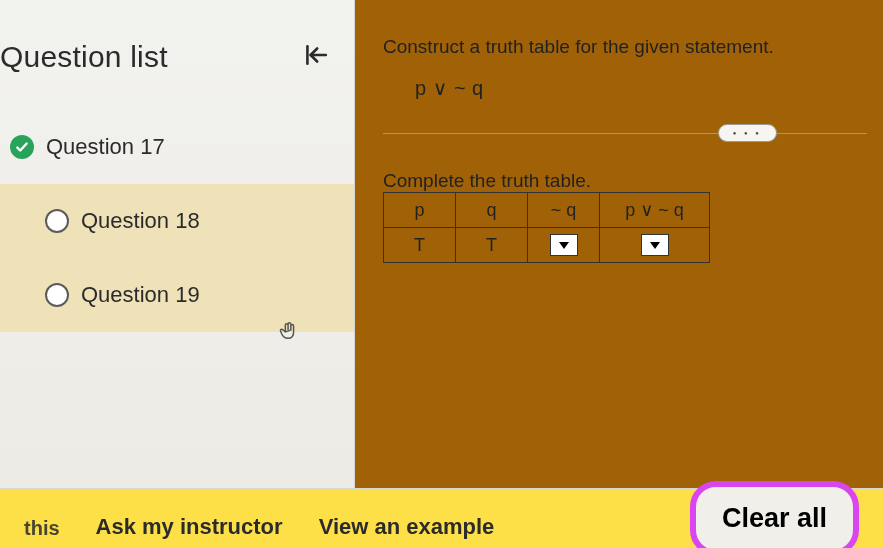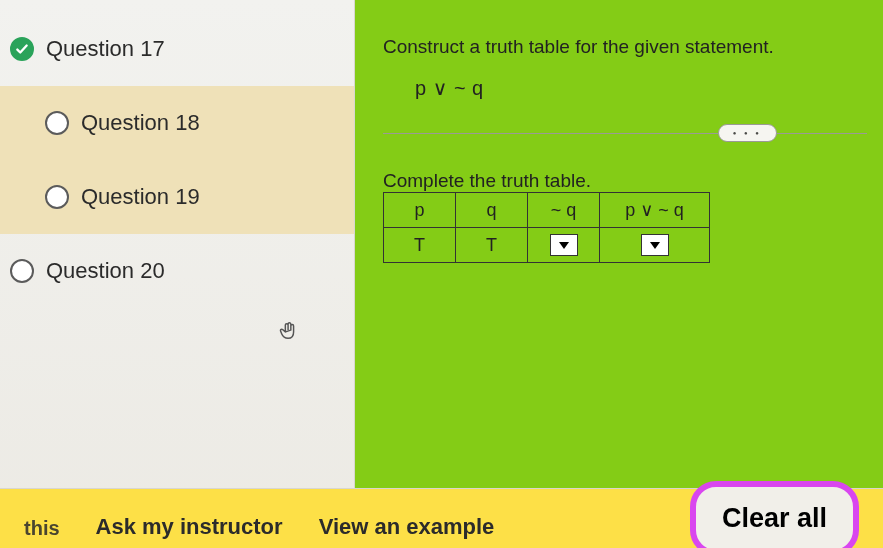--- a/index.html
+++ b/index.html
@@ -16,21 +16,21 @@
   .qitem { display: flex; align-items: center; gap: 12px; padding: 24px 0 24px 10px; font-size: 22px; color: #2b2b2b; cursor: pointer; }
   .qitem.selected { background: #efe1b8; padding-left: 45px; }
   .qitem .marker { width: 24px; height: 24px; border: 2px solid #5b5b5b; border-radius: 50%; flex: 0 0 24px; display: inline-flex; align-items: center; justify-content: center; background: #fff; }
   .qitem.done .marker { background: #2aa35a; border-color: #2aa35a; }
   .qitem.done .marker svg { display: block; }
   .qitem .marker svg { display: none; }
 
   .cursor-hand { position: absolute; left: 278px; top: 320px; font-size: 20px; color: #555; pointer-events: none; }
 
   
-  .main { flex: 1; padding: 36px 16px 0 28px; background: #84cc16; position: relative; }
+  .main { flex: 1; padding: 36px 16px 0 28px; background: #a16207; position: relative; }
   .instruction { font-size: 19px; color: #222; }
   .statement { font-size: 20px; color: #222; padding: 18px 0 18px 32px; letter-spacing: .5px; }
   .divider-row { position: relative; height: 18px; margin: 6px 0 28px 0; }
   .divider-line { position: absolute; left: 0; right: 0; top: 50%; border-top: 1.5px solid #9a9a95; }
   .divider-pill { position: absolute; right: 90px; top: 50%; transform: translateY(-50%); background: #f6f5f1; border: 1.5px solid #9a9a95; border-radius: 14px; padding: 0 14px; height: 18px; display: flex; align-items: center; justify-content: center; font-size: 6px; letter-spacing: 3px; color: #4a4a48; }
   .subheading { font-size: 19px; margin-bottom: 0; }
 
   table.truth { border-collapse: collapse; }
   table.truth th, table.truth td { border: 1.5px solid #333; text-align: center; font-weight: 400; font-size: 18px; padding: 6px 0; }
   table.truth th { padding: 6px 0; }
@@ -46,20 +46,30 @@
   .footer .linkish { font-size: 22px; font-weight: 700; color: #2b2b2b; cursor: pointer; transform: translateY(8px); }
   .footer .spacer { flex: 1; }
   .clear-btn { border: 6px solid #d946ef; border-radius: 26px; padding: 16px 26px; font-size: 27px; font-weight: 600; background: #f1efe9; cursor: pointer; }
 </style>
 </head>
 <body>
 
 <div class="app">
 
   <div class="sidebar">
+    <div class="sidebar-header">
+      <div class="sidebar-title">Question list</div>
+      <div class="collapse-icon">
+        <svg width="26" height="26" viewBox="0 0 24 24" fill="none" stroke="#2b2b2b" stroke-width="2.4" stroke-linecap="round" stroke-linejoin="round">
+            <line x1="5" y1="4" x2="5" y2="20"></line>
+            <polyline points="14 6 8 12 14 18"></polyline>
+            <line x1="8" y1="12" x2="22" y2="12"></line>
+          </svg>
+      </div>
+    </div>
 
     <div class="qlist">
       <div class="qitem done">
         <span class="marker">
           <svg width="14" height="14" viewBox="0 0 24 24" fill="none" stroke="#fff" stroke-width="4" stroke-linecap="round" stroke-linejoin="round">
               <polyline points="4 13 9 18 20 6"></polyline>
             </svg>
         </span>
         <span>Question 17</span>
       </div>
@@ -67,26 +77,20 @@
         <span class="marker">
           
         </span>
         <span>Question 18</span>
       </div>
       <div class="qitem selected">
         <span class="marker">
           
         </span>
         <span>Question 19</span>
-      </div>
-      <div class="qitem">
-        <span class="marker">
-          
-        </span>
-        <span>Question 20</span>
       </div>
     </div>
 
     <div class="cursor-hand">
       <svg width="22" height="22" viewBox="0 0 24 24" fill="none" stroke="#555" stroke-width="1.6">
           <path d="M8 13V5.5a1.5 1.5 0 0 1 3 0V11m0 0V4.5a1.5 1.5 0 0 1 3 0V11m0 0V6.5a1.5 1.5 0 0 1 3 0V13c0 4-2 7-6 7s-6-2.5-7-5l-1.2-3c-.4-1 .3-2 1.3-2 .8 0 1.5.5 1.9 1.3L8 13Z"></path>
         </svg>
     </div>
   </div>
 

